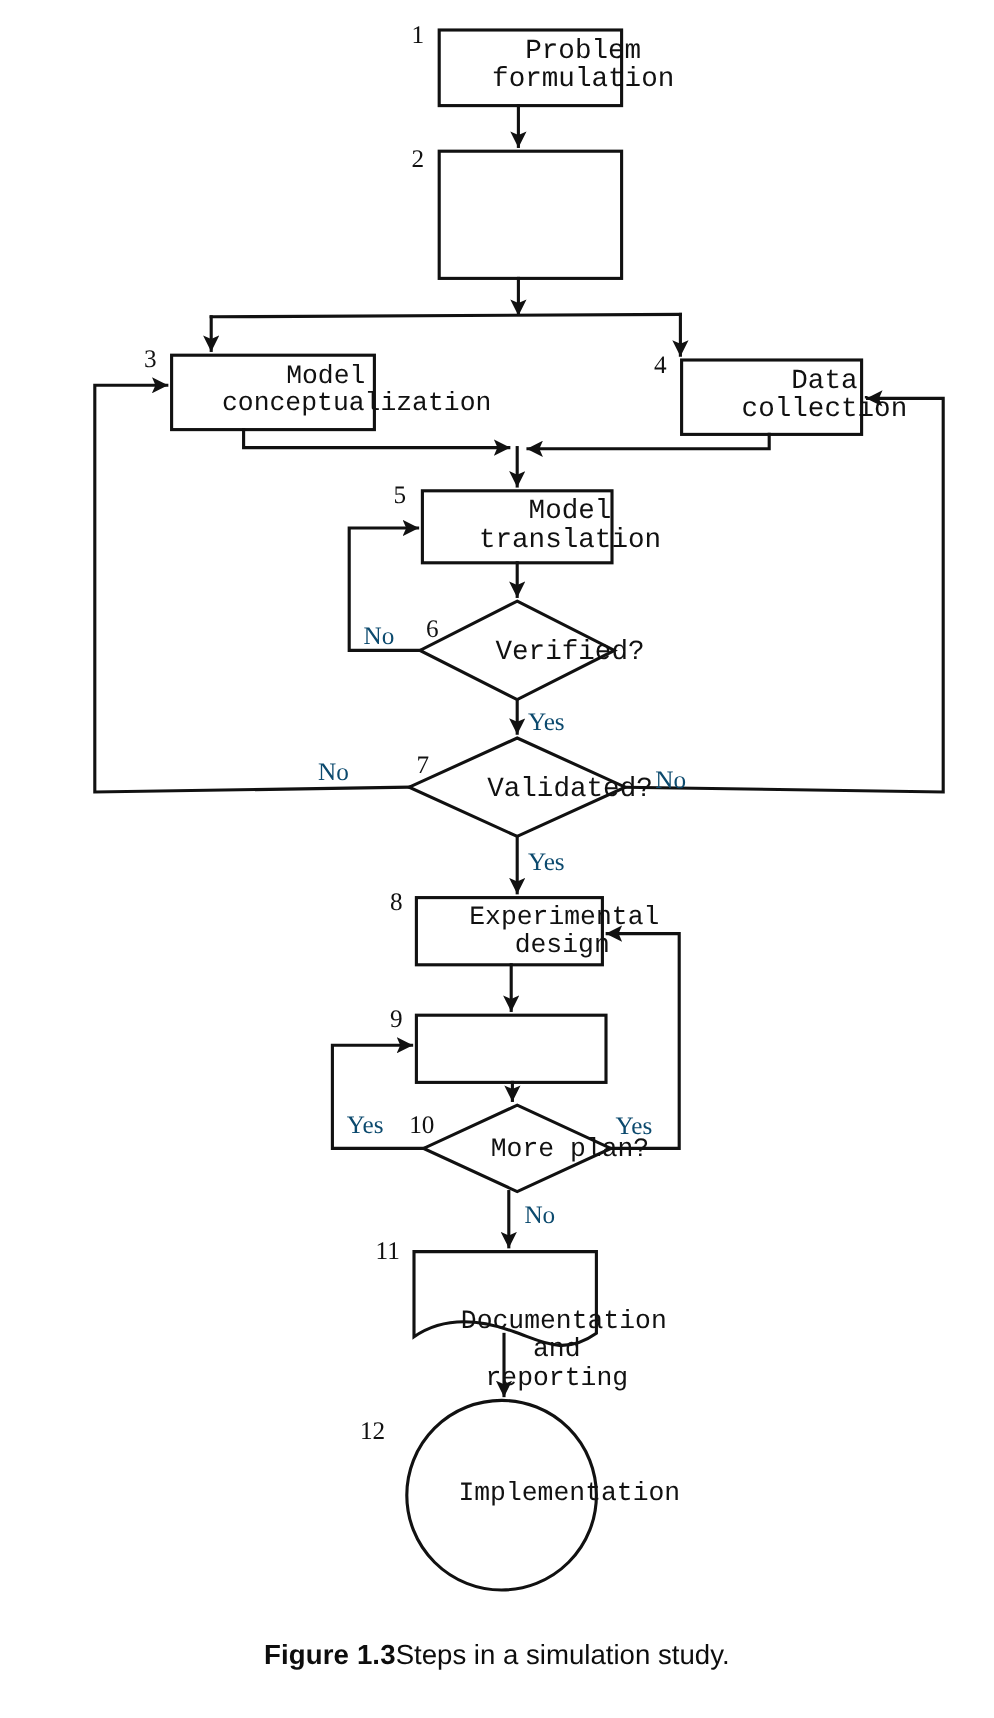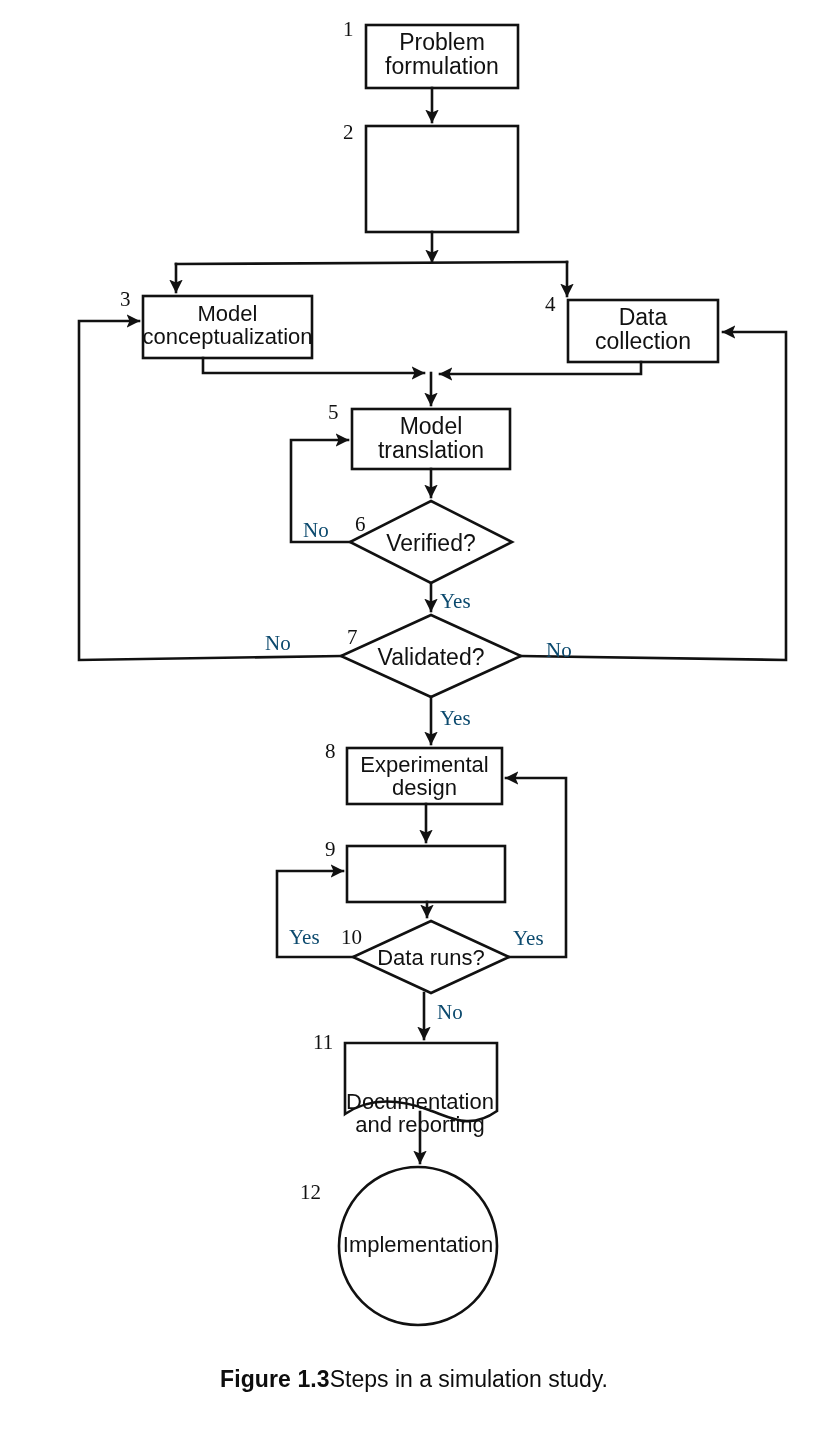--- a/index.html
+++ b/index.html
@@ -28,23 +28,24 @@
     top: 0;
     width: 828px;
     height: 1432px;
   }
   
   .node-label {
     position: absolute;
     text-align: center;
     line-height: 1.06;
     color: #111111;
-    font-family: Liberation Sans, sans-serif;
+    font-family: Liberation Mono, monospace;
     pointer-events: none;
     white-space: pre-line;
+    padding-left: 44px;
   }
   .node-num {
     position: absolute;
     font-family: "Liberation Serif", "DejaVu Serif", serif;
     font-size: 21px;
     color: #111111;
   }
   .edge-label {
     position: absolute;
     font-family: "Liberation Serif", "DejaVu Serif", serif;
@@ -164,21 +165,21 @@
 translation</div>
 
   <div class="node-label" style="left:356px; top:531px; width:150px; font-size:23px;">Verified?</div>
 
   <div class="node-label" style="left:351px; top:645px; width:160px; font-size:23px;">Validated?</div>
 
   <div class="node-label" style="left:347px; top:753px; width:155px; font-size:22px;">Experimental
 design</div>
 
 
-  <div class="node-label" style="left:356px; top:946px; width:150px; font-size:22px;">Data runs?</div>
+  <div class="node-label" style="left:356px; top:946px; width:150px; font-size:22px;">More plan?</div>
 
   <div class="node-label" style="left:340px; top:1050px; width:160px; font-size:22px;margin-top:40px;">Documentation
 and reporting</div>
 
   <div class="node-label" style="left:338px; top:1233px; width:160px; font-size:22px;">Implementation</div>
 
   <div class="edge-label" style="left:303px; top:518px;">No</div>
 
   <div class="edge-label" style="left:440px; top:589px;">Yes</div>
 

